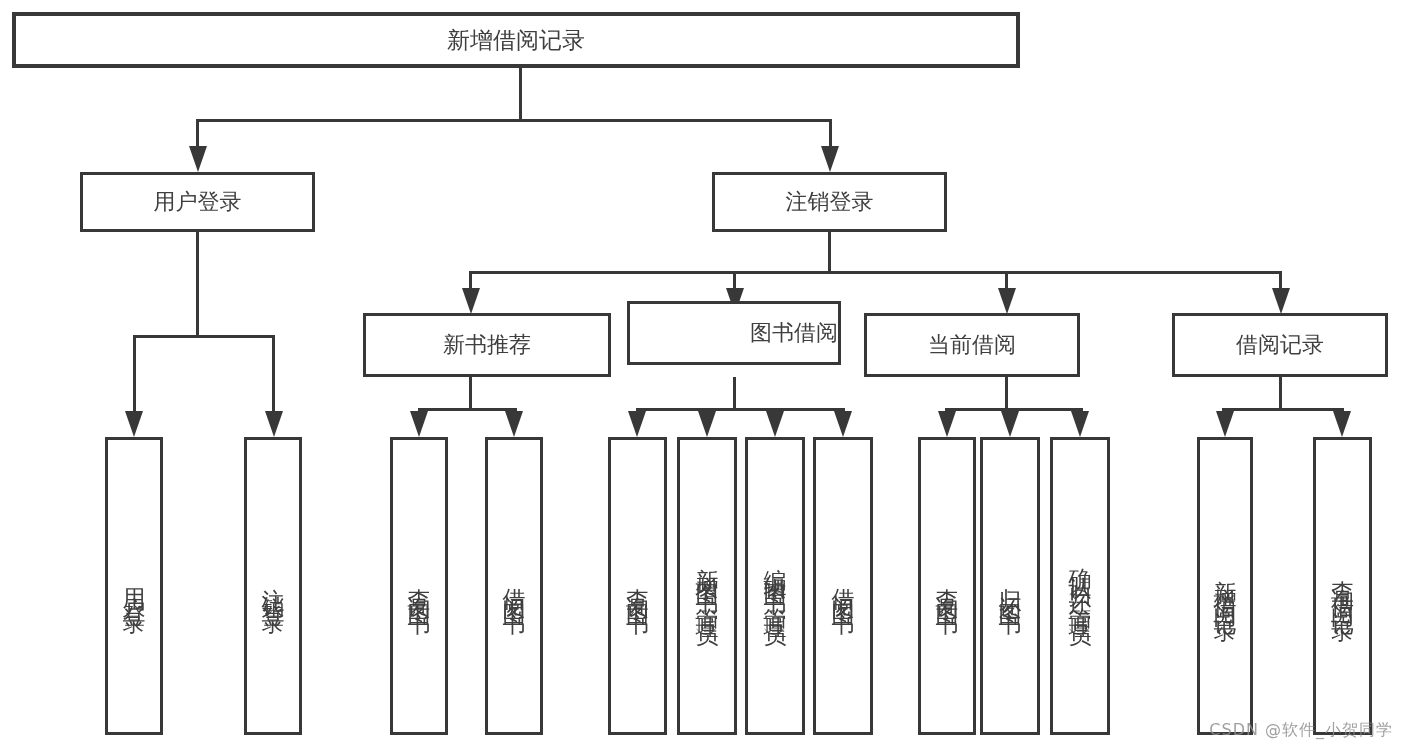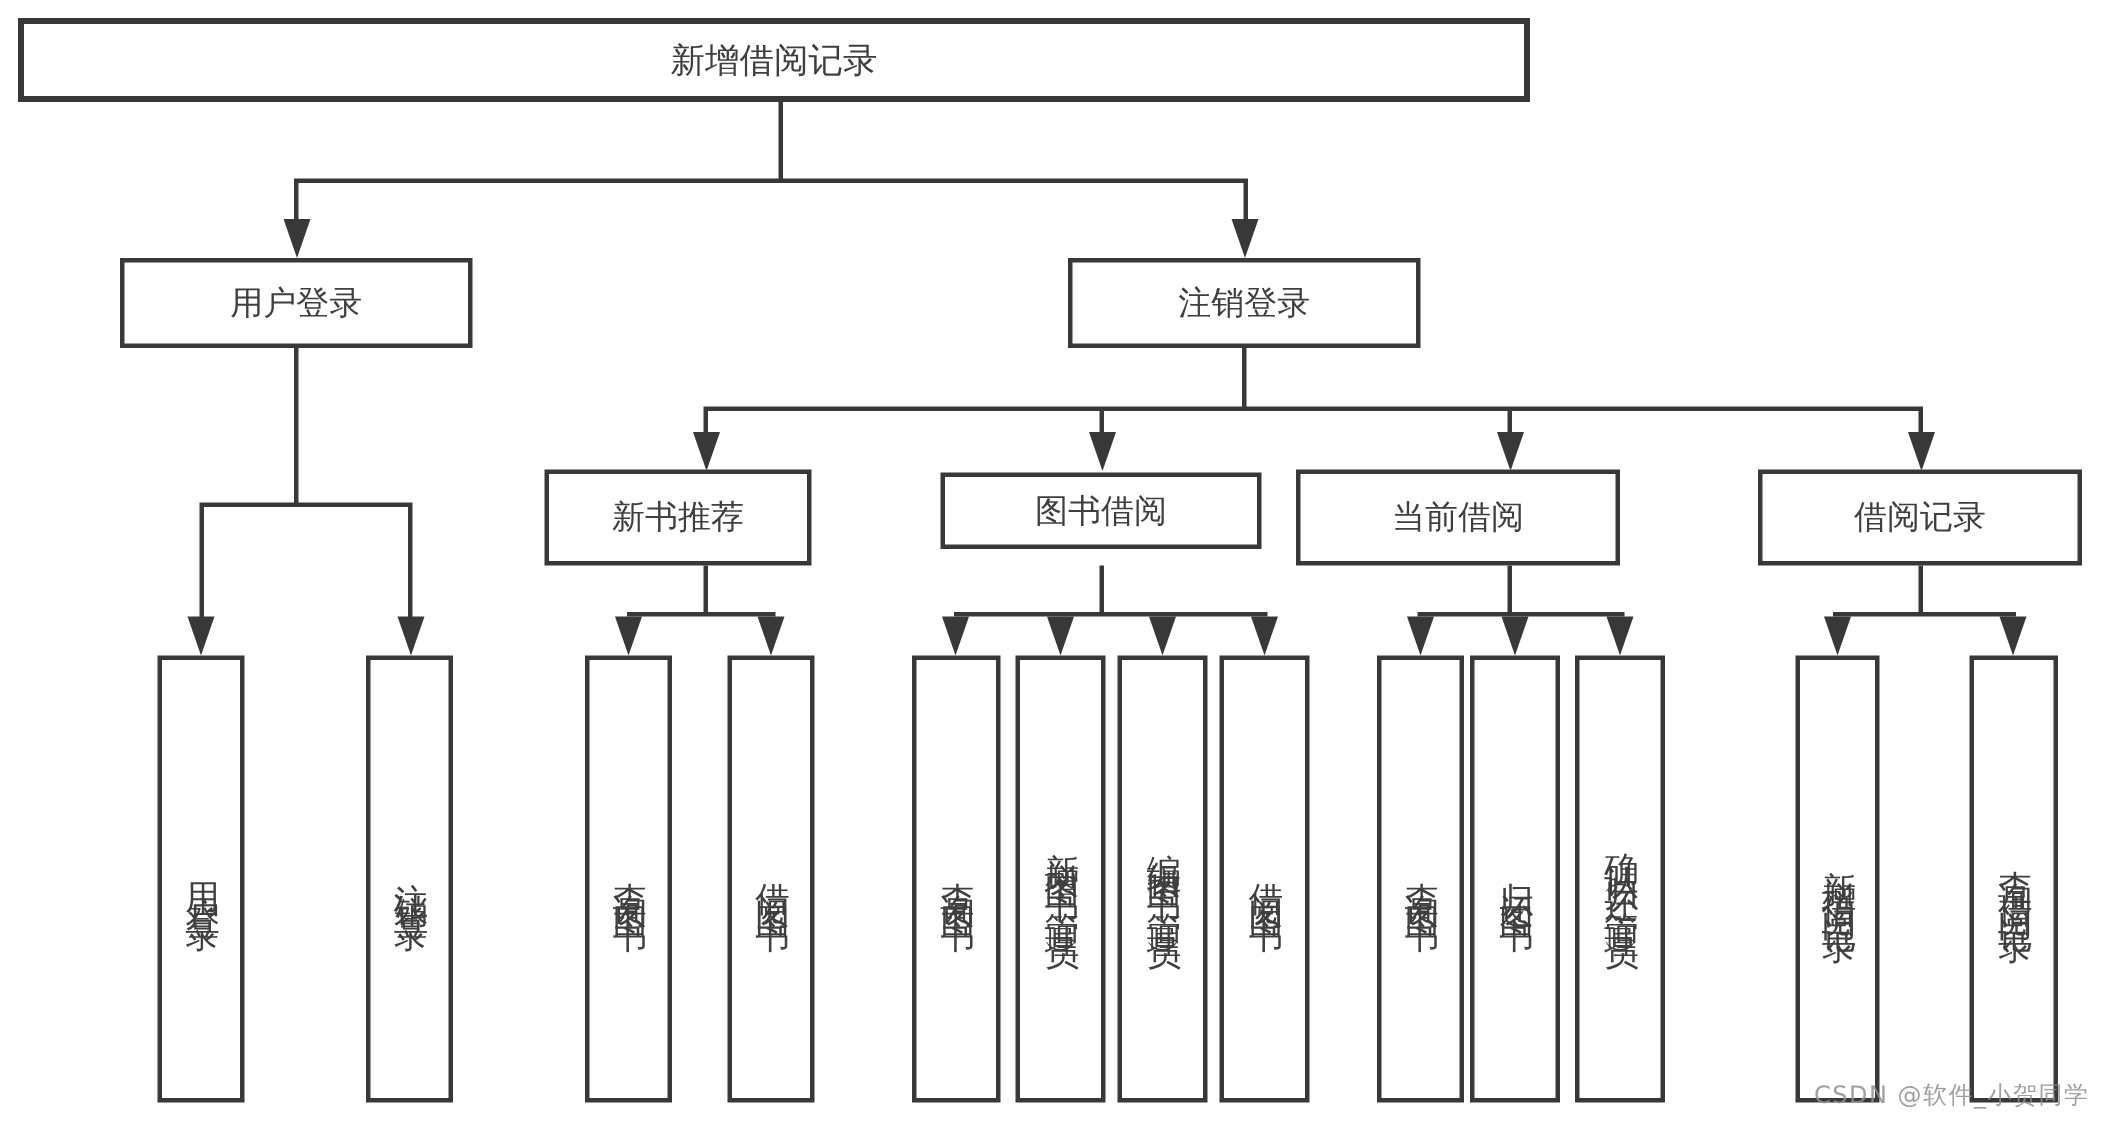--- a/index.html
+++ b/index.html
@@ -79,24 +79,24 @@
   <div class="ln" style="left:469px;top:271px;width:813px;height:3px;"></div>
   <div class="ln" style="left:469px;top:274px;width:3px;height:16px;"></div>
   <div class="ln" style="left:733px;top:274px;width:3px;height:16px;"></div>
   <div class="ln" style="left:1005px;top:274px;width:3px;height:16px;"></div>
   <div class="ln" style="left:1279px;top:274px;width:3px;height:16px;"></div>
   <div class="ar" style="left:462px;top:288px;"></div>
   <div class="ar" style="left:726px;top:288px;"></div>
   <div class="ar" style="left:998px;top:288px;"></div>
   <div class="ar" style="left:1272px;top:288px;"></div>
 
-  <div class="box" style="left:363px;top:313px;width:178px;height:64px;">
+  <div class="box" style="left:363px;top:313px;width:248px;height:64px;">
     <span>新书推荐</span>
   </div>
-  <div class="box" style="left:627px;top:315px;width:214px;height:51px;">
+  <div class="box" style="left:627px;top:301px;width:214px;height:64px;justify-content:flex-end;">
     <span>图书借阅</span>
   </div>
   <div class="box" style="left:864px;top:313px;width:216px;height:64px;">
     <span>当前借阅</span>
   </div>
   <div class="box" style="left:1172px;top:313px;width:216px;height:64px;">
     <span>借阅记录</span>
   </div>
 
   <div class="ln" style="left:469px;top:377px;width:3px;height:33px;"></div>

